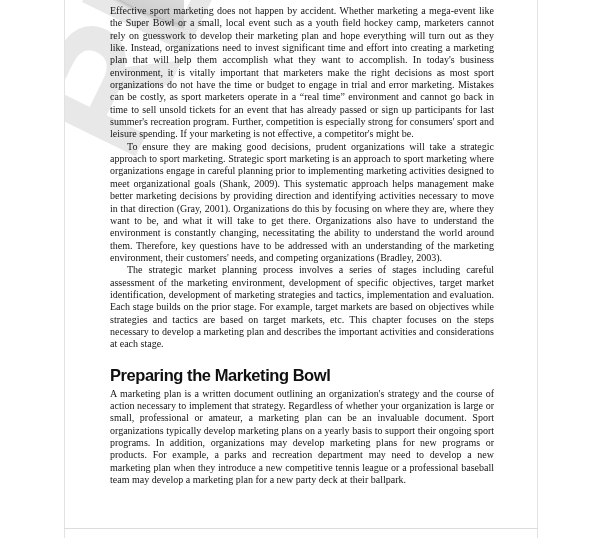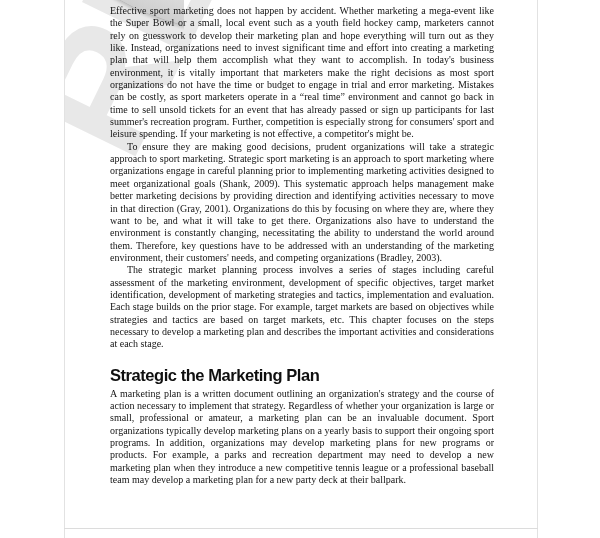--- a/index.html
+++ b/index.html
@@ -155,21 +155,21 @@
 
     <div id="content">
 
 
       <p class="body-par lead" id="par-1">Effective sport marketing does not happen by accident. Whether marketing a mega-event like the Super Bowl or a small, local event such as a youth field hockey camp, marketers cannot rely on guesswork to develop their marketing plan and hope everything will turn out as they like. Instead, organizations need to invest significant time and effort into creating a marketing plan that will help them accomplish what they want to accomplish. In today's business environment, it is vitally important that marketers make the right decisions as most sport organizations do not have the time or budget to engage in trial and error marketing. Mistakes can be costly, as sport marketers operate in a “real time” environment and cannot go back in time to sell unsold tickets for an event that has already passed or sign up participants for last summer's recreation program. Further, competition is especially strong for consumers' sport and leisure spending. If your marketing is not effective, a competitor's might be.</p>
 
       <p class="body-par indented" id="par-2">To ensure they are making good decisions, prudent organizations will take a strategic approach to sport marketing. Strategic sport marketing is an approach to sport marketing where organizations engage in careful planning prior to implementing marketing activities designed to meet organizational goals (Shank, 2009). This systematic approach helps management make better marketing decisions by providing direction and identifying activities necessary to move in that direction (Gray, 2001). Organizations do this by focusing on where they are, where they want to be, and what it will take to get there. Organizations also have to understand the environment is constantly changing, necessitating the ability to understand the world around them. Therefore, key questions have to be addressed with an understanding of the marketing environment, their customers' needs, and competing organizations (Bradley, 2003).</p>
 
       <p class="body-par indented" id="par-3"><span>The strategic market planning process involves a series of stages including careful assessment of the marketing environment, development of specific objectives, target market identification, development of marketing strategies and tactics, implementation and evaluation. Each stage builds on the prior stage. For example, </span><span class="bold-run">target markets</span><span> are based on objectives while strategies and tactics are based on target markets, etc. This chapter focuses on the steps necessary to develop a marketing plan and describes the important activities and considerations at each stage.</span></p>
 
-      <h2 class="section-heading" id="heading-2">Strategic the Marketing Plan</h2>
+      <h2 class="section-heading" id="heading-2">Preparing the Marketing Bowl</h2>
 
       <p class="body-par tight-top" id="par-4"><span class="bold-run">A marketing plan</span><span> is a written document outlining an organization's strategy and the course of action necessary to implement that strategy. Regardless of whether your organization is large or small, professional or amateur, a marketing plan can be an invaluable document. Sport organizations typically develop marketing plans on a yearly basis to support their ongoing sport programs. In addition, organizations may develop marketing plans for new programs or products. For example, a parks and recreation department may need to develop a new marketing plan when they introduce a new competitive tennis league or a professional baseball team may develop a marketing plan for a new party deck at their ballpark.</span></p>
 
     </div>
   </div>
 
   <div id="sheet-bottom-rule"></div>
 
   <div id="page-curl">
     <div class="curl-shade"></div>

